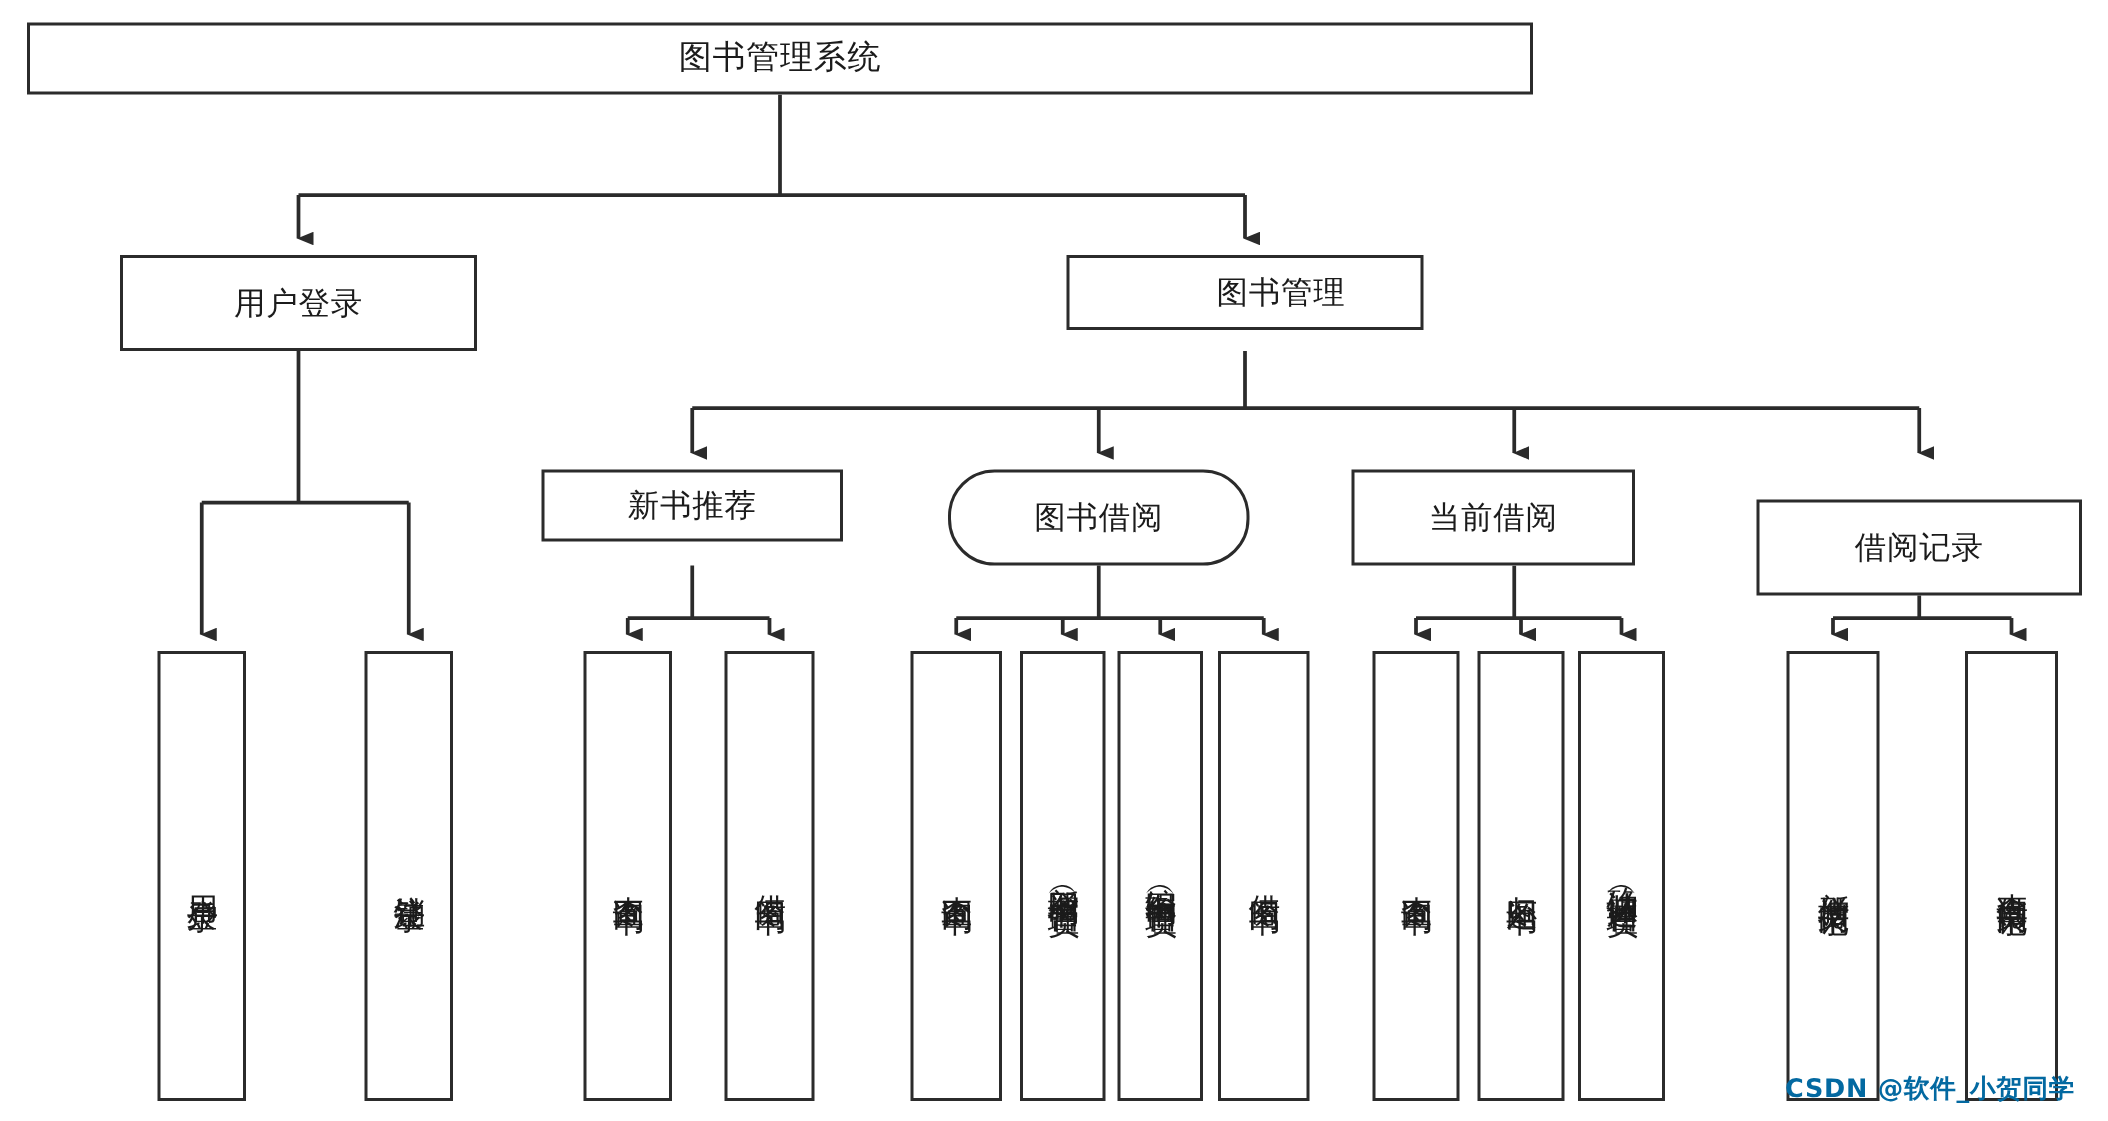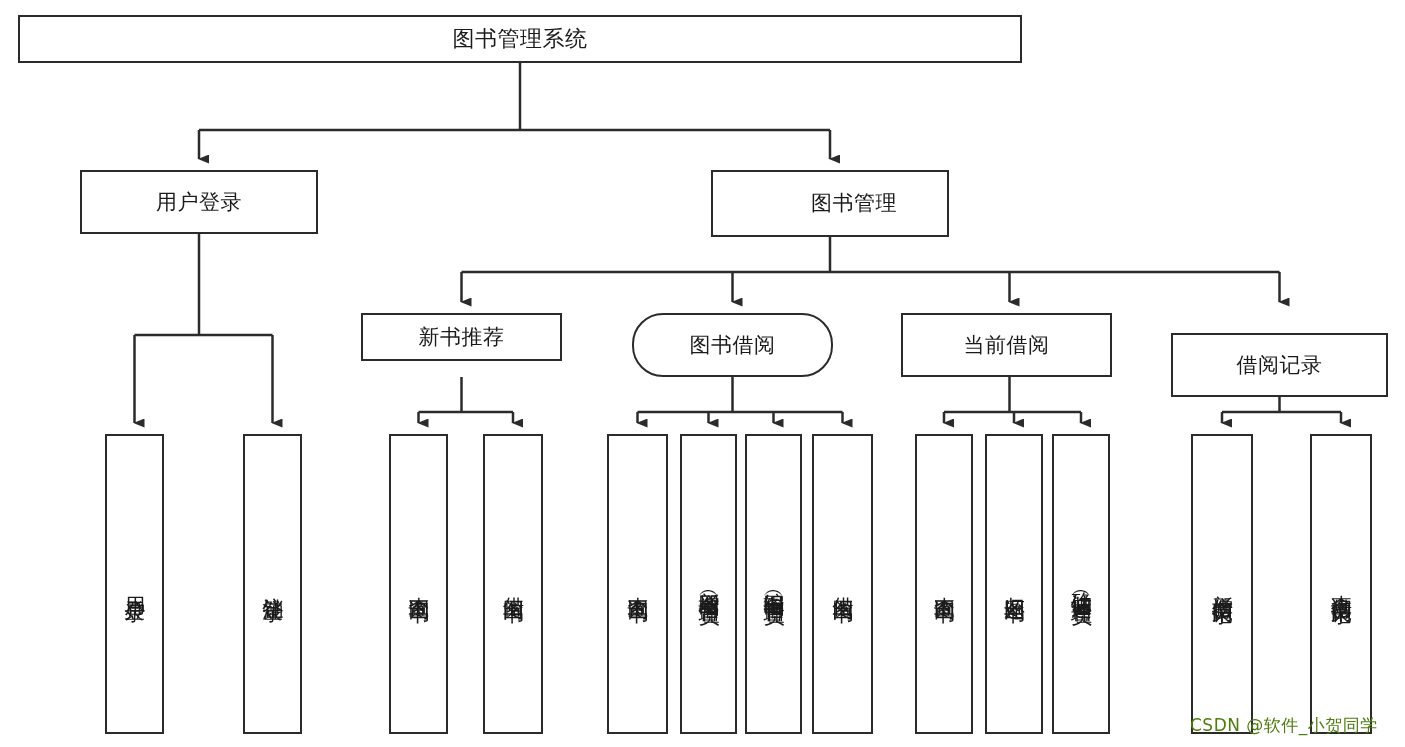--- a/index.html
+++ b/index.html
@@ -63,24 +63,25 @@
     line-height: 1.0;
     letter-spacing: 2px;
     white-space: normal;
     max-height: 100%;
   }
   .watermark {
     position: absolute;
     left: 1190px;
     top: 714px;
     font-size: 17px;
-    color: #4d7c0f;
+    color: #0369a1;
     white-space: nowrap;
     letter-spacing: 0.5px;
     font-family: "DejaVu Sans", "Liberation Sans", sans-serif;
+    font-weight: bold;
   }
 </style>
 </head>
 <body>
 
 <div id="canvas">
 
   <svg id="edges" viewBox="0 0 1405 747" xmlns="http://www.w3.org/2000/svg">
     <defs>
       <marker id="arrowhead" markerWidth="9" markerHeight="11" refX="4.5" refY="10" orient="auto" markerUnits="userSpaceOnUse">
@@ -125,33 +126,33 @@
   </svg>
 
   <div class="node root horiz" style="left: 18px; top: 15px; width: 1004px; height: 48px;">
     <span class="node-label">图书管理系统</span>
   </div>
 
   <div class="node horiz" style="left: 80px; top: 170px; width: 238px; height: 64px;">
     <span class="node-label">用户登录</span>
   </div>
 
-  <div class="node horiz" style="left: 711px; top: 170px; width: 238px; height: 67px; padding-left: 48px;">
+  <div class="node horiz" style="left: 711px; top: 170px; width: 238px; height: 50px; padding-left: 48px;">
     <span class="node-label">图书管理</span>
   </div>
 
   <div class="node horiz" style="left: 361px; top: 313px; width: 201px; height: 48px;">
     <span class="node-label">新书推荐</span>
   </div>
 
   <div class="node horiz" style="left: 632px; top: 313px; width: 201px; height: 64px; border-radius: 31px;">
     <span class="node-label">图书借阅</span>
   </div>
 
-  <div class="node horiz" style="left: 901px; top: 313px; width: 211px; height: 64px;">
+  <div class="node horiz" style="left: 901px; top: 313px; width: 189px; height: 64px;">
     <span class="node-label">当前借阅</span>
   </div>
 
   <div class="node horiz" style="left: 1171px; top: 313px; width: 217px; height: 64px; margin-top: 20px;">
     <span class="node-label">借阅记录</span>
   </div>
 
   <div class="node vert" style="left: 105px; top: 434px; width: 59px; height: 300px;">
     <span class="node-label">用户登录</span>
   </div>

